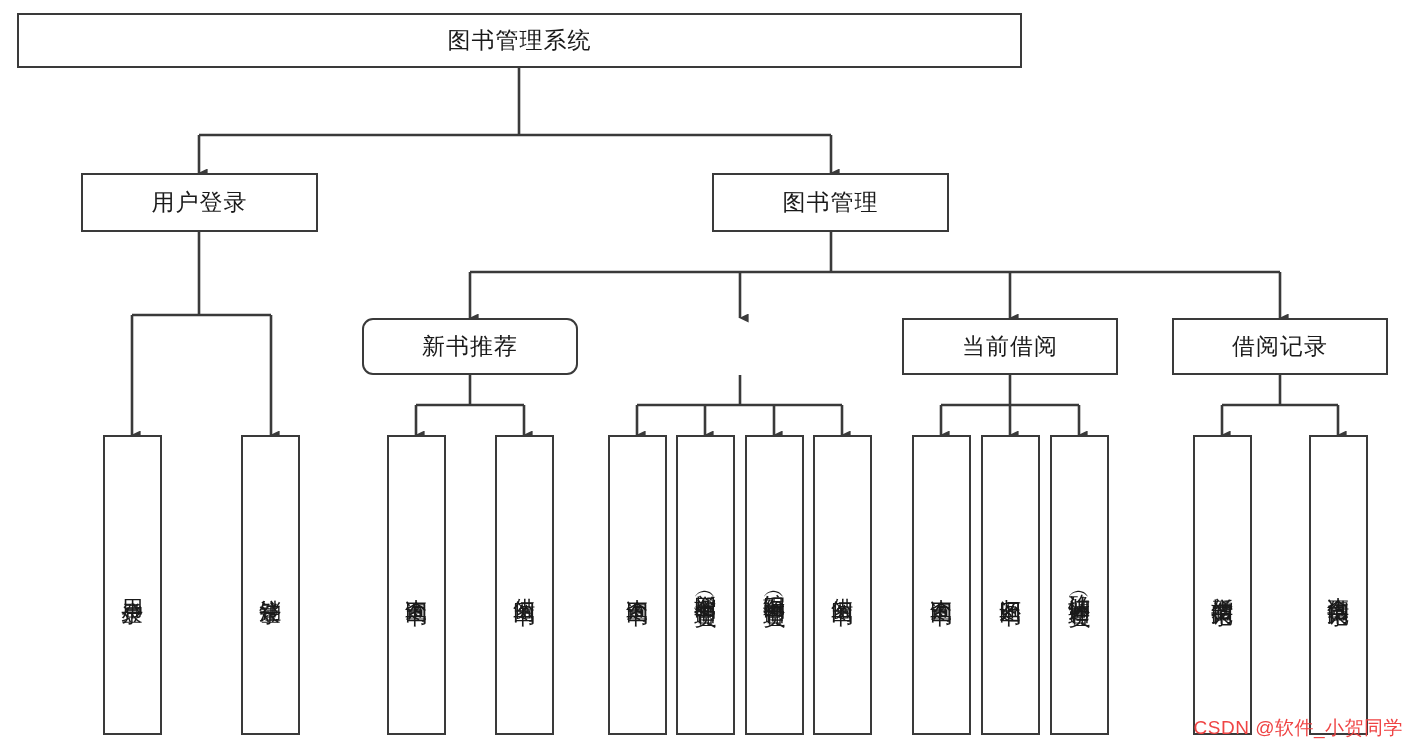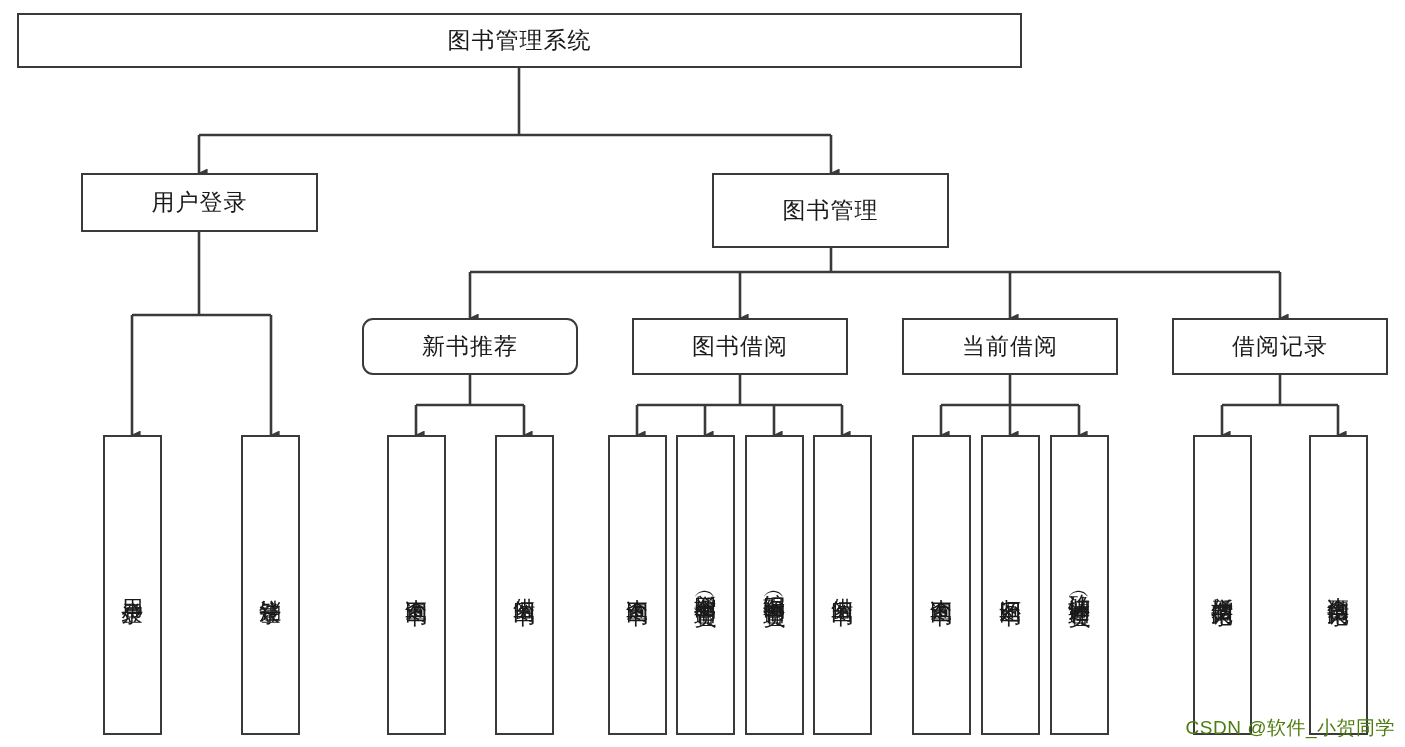--- a/index.html
+++ b/index.html
@@ -50,24 +50,24 @@
   #edges {
     position: absolute;
     left: 0;
     top: 0;
     width: 1405px;
     height: 747px;
     pointer-events: none;
   }
   .watermark {
     position: absolute;
-    right: 10px;
+    right: 2px;
     bottom: 6px;
     font-size: 19px;
-    color: #4d7c0f;
+    color: #ef4444;
     letter-spacing: 0.5px;
     white-space: nowrap;
   }
 </style>
 </head>
 <body>
 
 <div id="canvas">
 
   <svg id="edges" viewBox="0 0 1405 747" xmlns="http://www.w3.org/2000/svg">
@@ -120,29 +120,26 @@
     </g>
   </svg>
 
   <div class="node horiz" style="left:17px; top:13px; width:1005px; height:55px;">
     <span>图书管理系统</span>
   </div>
 
   <div class="node horiz" style="left:81px; top:173px; width:237px; height:59px;">
     <span>用户登录</span>
   </div>
-  <div class="node horiz" style="left:712px; top:173px; width:237px; height:75px;text-align:right;">
+  <div class="node horiz" style="left:712px; top:173px; width:237px; height:59px;text-align:right;">
     <span>图书管理</span>
   </div>
 
   <div class="node horiz" style="left:362px; top:318px; width:216px; height:57px;border-radius:11px;">
     <span>新书推荐</span>
-  </div>
-  <div class="node horiz" style="left:632px; top:318px; width:216px; height:57px;">
-    <span>图书借阅</span>
   </div>
   <div class="node horiz" style="left:1172px; top:318px; width:216px; height:57px;">
     <span>借阅记录</span>
   </div>
   <div class="node horiz" style="left:902px; top:318px; width:216px; height:57px;">
     <span>当前借阅</span>
   </div>
 
   <div class="node vert" style="left:103px; top:435px; width:59px; height:300px;">
     <span class="vlabel">用户登录</span>

